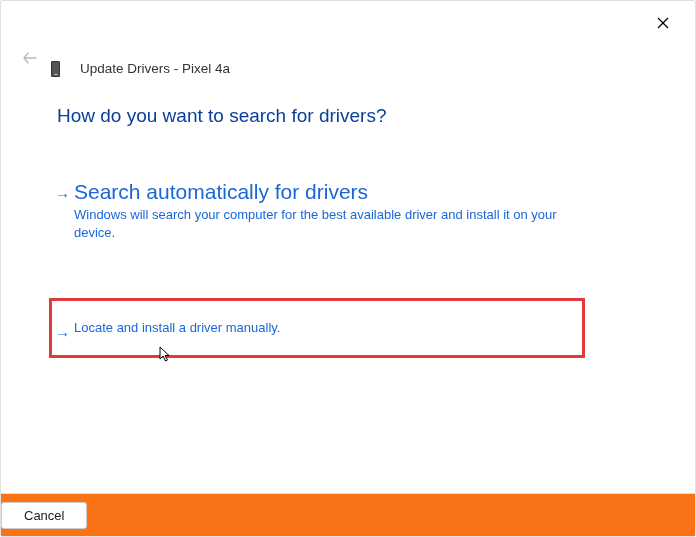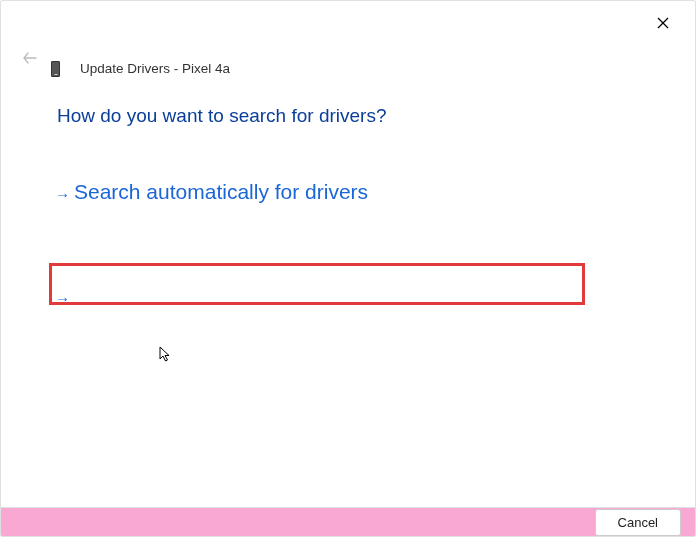--- a/index.html
+++ b/index.html
@@ -120,27 +120,26 @@
       position: absolute;
       top: 345px;
       left: 158px;
       pointer-events: none;
     }
     .footer {
       position: absolute;
       bottom: 0;
       left: 0;
       right: 0;
-      height: 29px;
+      height: 43px;
       border-top: 1px solid #e0e0e0;
       display: flex;
-      justify-content: flex-end;
       align-items: center;
       padding-right: 14px;
-      background: #f9a8d4;
+      background: #f97316;
     }
     .cancel-btn {
       padding: 5px 22px;
       background: #fff;
       border: 1px solid #ccc;
       border-radius: 3px;
       font-size: 13px;
       color: #222;
       cursor: pointer;
     }
@@ -166,24 +165,26 @@
   <span class="header-title">Update Drivers - Pixel 4a</span>
 </div>
 
 <h1 class="main-heading">How do you want to search for drivers?</h1>
 
 <div class="options">
 
   <div class="option">
     <span class="option-arrow">→</span>
     <div class="option-title">Search automatically for drivers</div>
+    <div class="option-desc">Windows will search your computer for the best available driver and install it on your device.</div>
   </div>
 
   <div class="option bordered highlighted">
     <span class="option-arrow">→</span>
+    <div class="option-desc">Locate and install a driver manually.</div>
   </div>
 
 </div>
 
 <div class="cursor">
   <svg width="14" height="18" viewBox="0 0 14 18">
     <path d="M1 1 L1 13 L4 10 L6.5 15 L8.5 14 L6 9.5 L10 9.5 Z" fill="#fff" stroke="#000" stroke-width="1"></path>
   </svg>
 </div>
 

